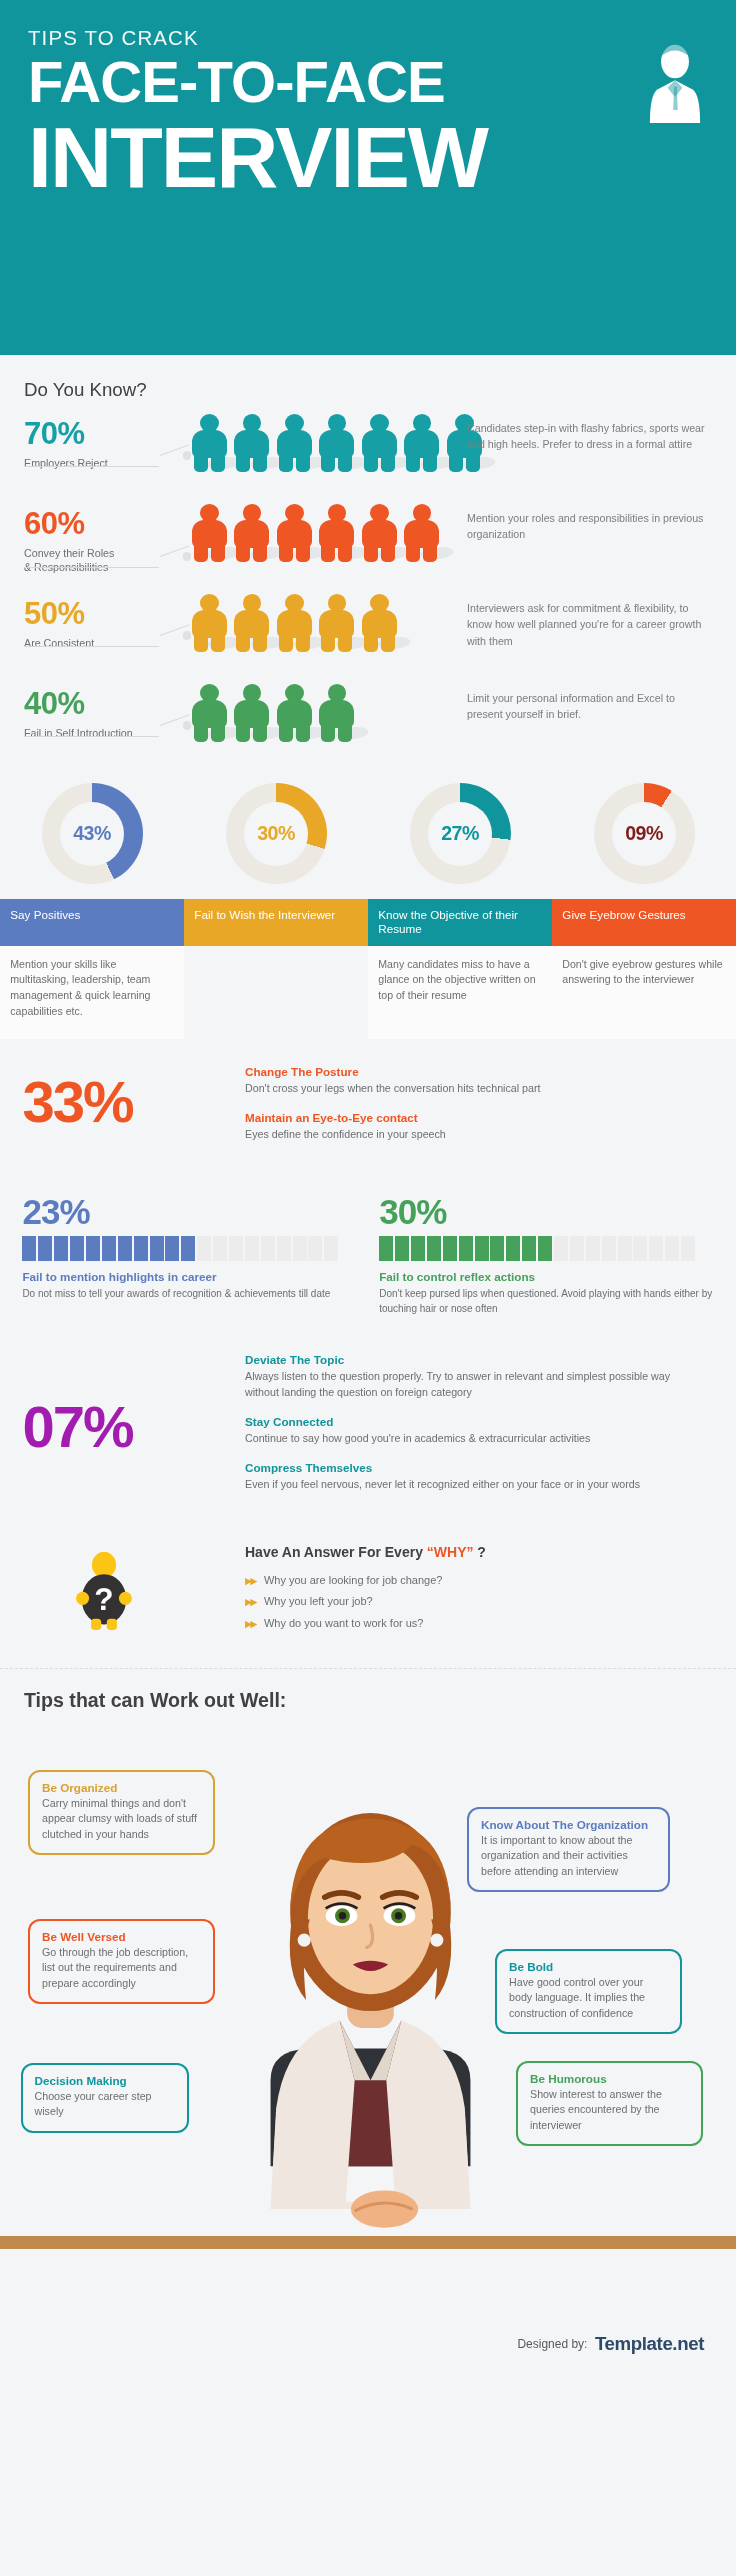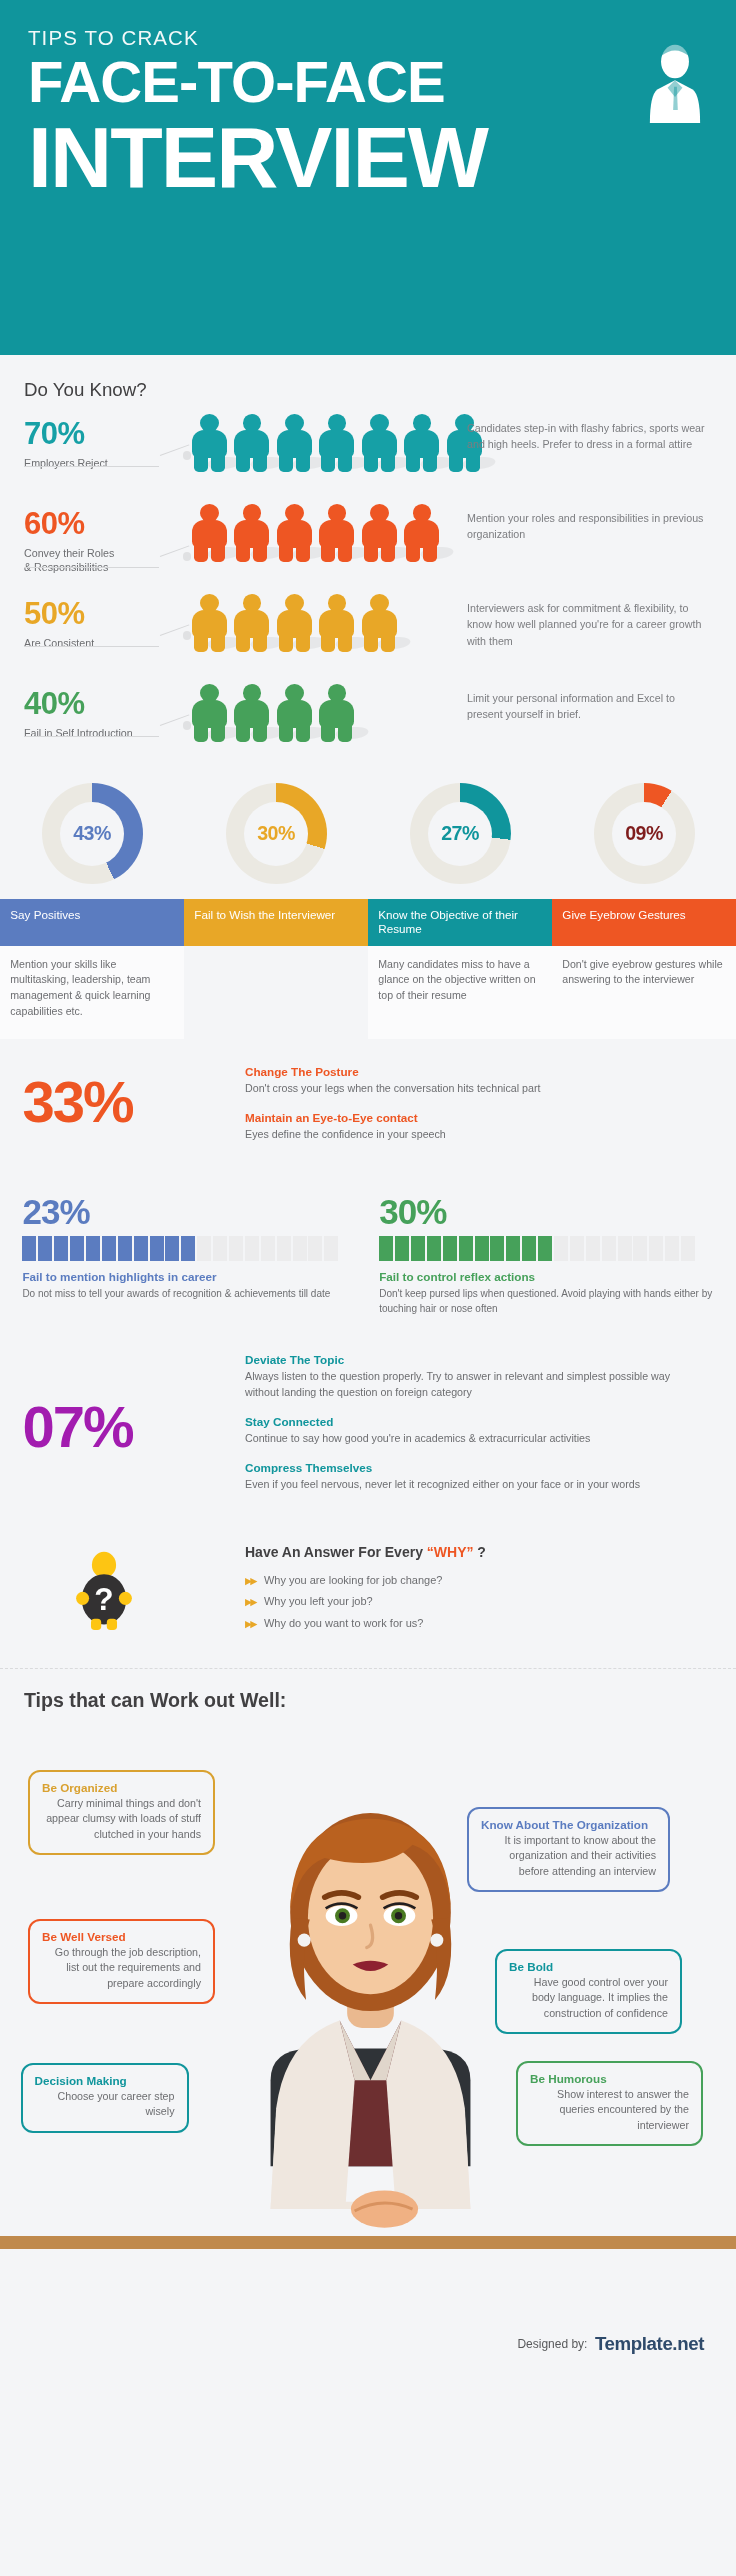--- a/index.html
+++ b/index.html
@@ -256,21 +256,21 @@
   }
   .bubble {
     position: absolute;
     border: 2.3px solid;
     border-radius: 12px;
     background: #f4f5f7;
     padding: 9.3px 12px 11.2px 12px;
     z-index: 5;
   }
   .bubble-h { font-size: 11.7px; font-weight: 700; margin-bottom: 0.9px; line-height: 1.2; }
-  .bubble-p { font-size: 10.7px; line-height: 1.45; color: #6d6e71; text-align: right; }
+  .bubble-p { font-size: 10.7px; line-height: 1.45; color: #6d6e71; }
   .tail { position: absolute; width: 0; height: 0; }
 
   .lady { position: absolute; left: 235px; top: 131px; width: 271px; height: 439px; }
   .desk {
     position: absolute;
     left: 0; bottom: 64px;
     width: 736px; height: 13px;
     background: #c08a4d;
   }
   

